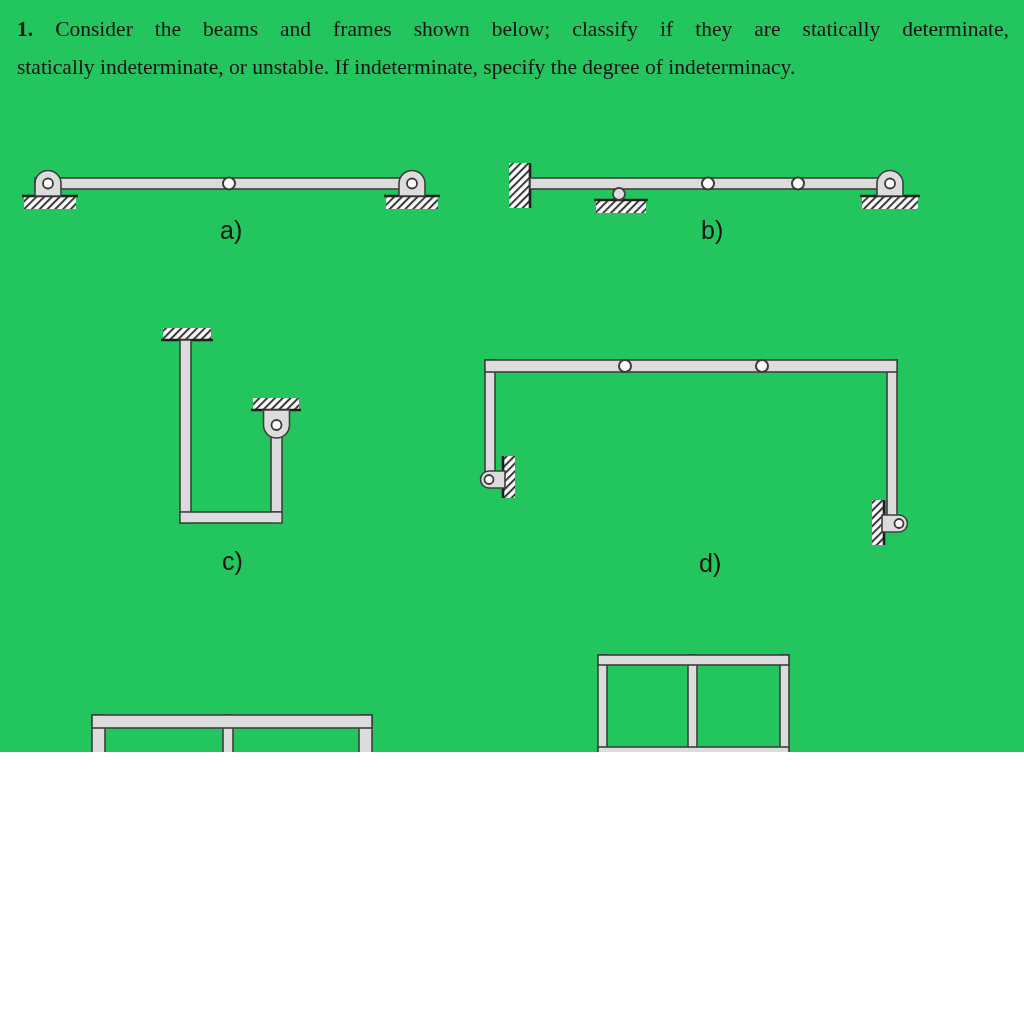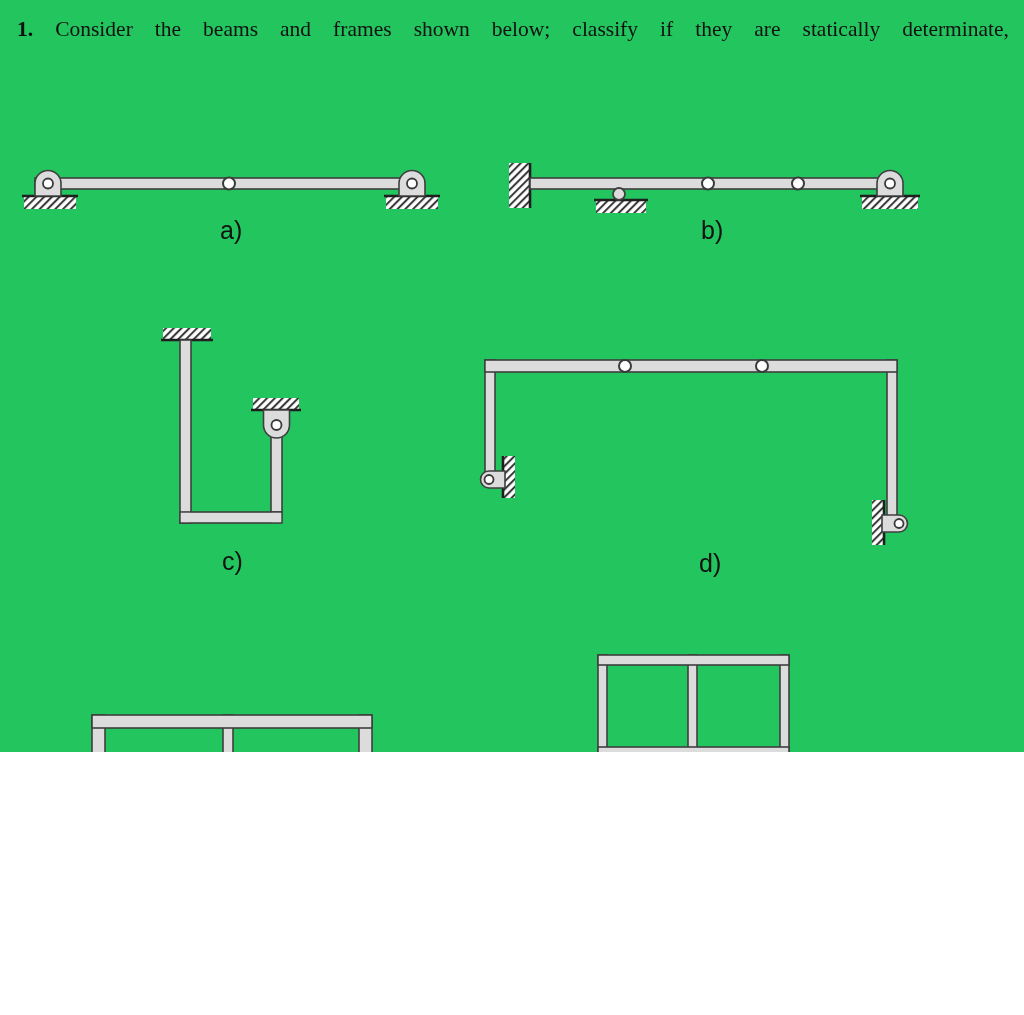--- a/index.html
+++ b/index.html
@@ -28,20 +28,21 @@
     <defs>
       <pattern id="hatch" width="5.5" height="5.5" patternUnits="userSpaceOnUse" patternTransform="rotate(45)">
         <rect width="5.5" height="5.5" fill="#ffffff"></rect>
         <line x1="2" y1="0" x2="2" y2="5.5" stroke="#2a2a2a" stroke-width="1.9"></line>
       </pattern>
     </defs>
   </svg>
 
   <div class="problem">
     <div class="pline l1"><span class="num">1.</span> <span>Consider the beams and frames shown below; classify if they are statically determinate,</span></div>
+    <div class="pline">statically indeterminate, or unstable. If indeterminate, specify the degree of indeterminacy.</div>
   </div>
 
   <div class="fig" style="left:18px;top:158px">
     <svg width="430" height="58">
       <g>
         <rect class="hatchrect" x="6" y="38" width="52" height="13"></rect>
         <line class="edge" x1="4" y1="38" x2="60" y2="38"></line>
         <rect class="hatchrect" x="368" y="38" width="52" height="13"></rect>
         <line class="edge" x1="366" y1="38" x2="422" y2="38"></line>
       </g>

